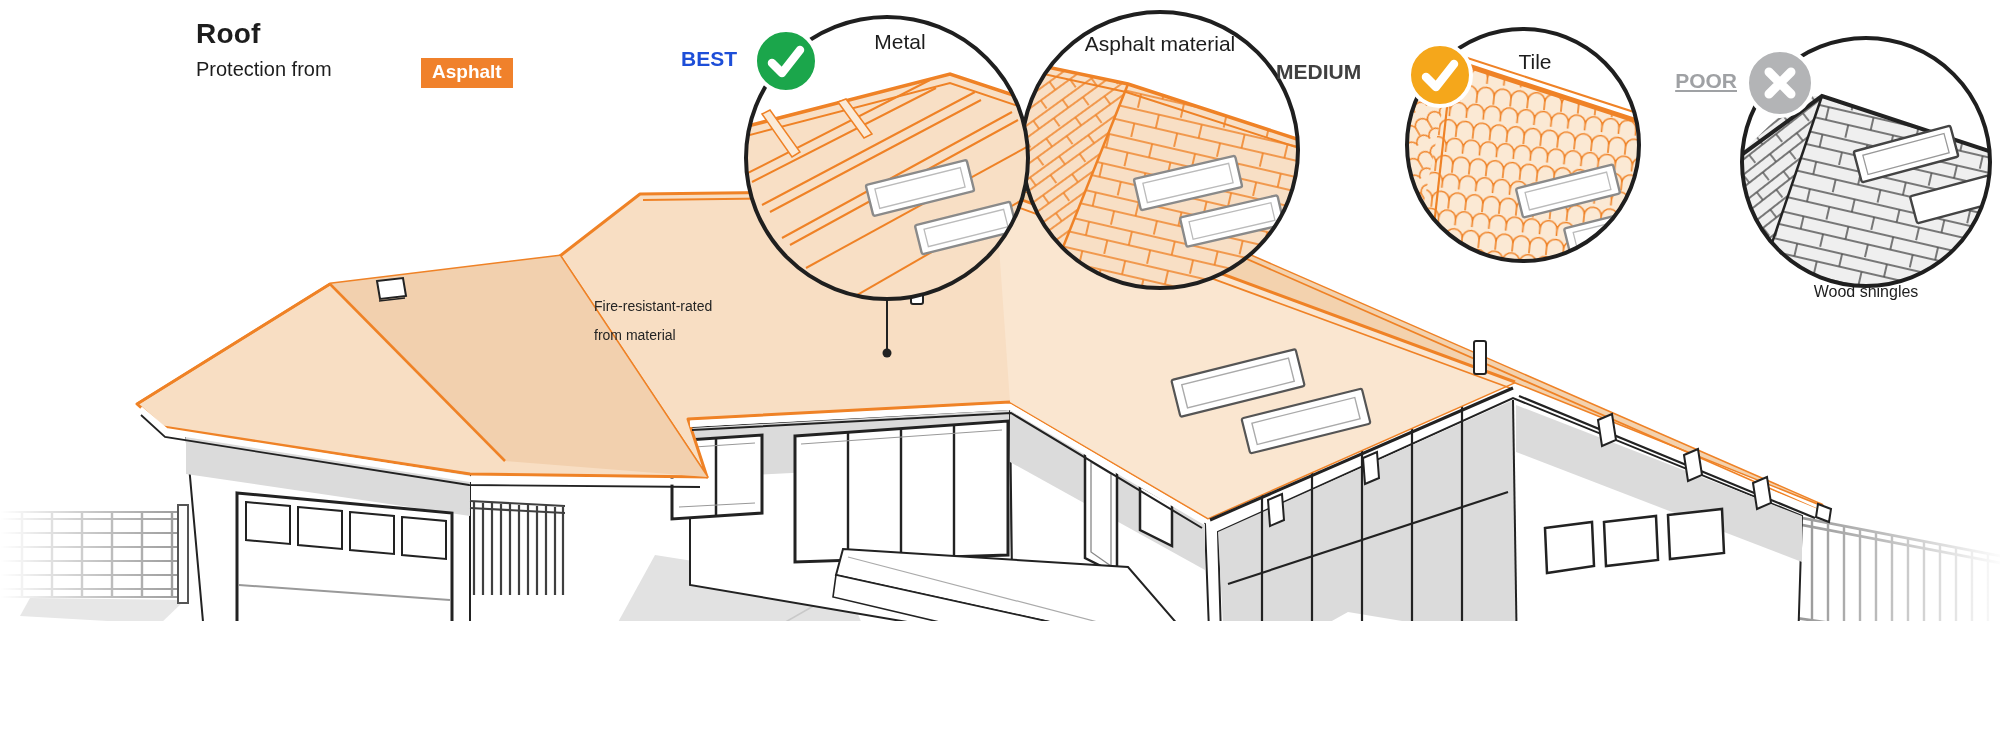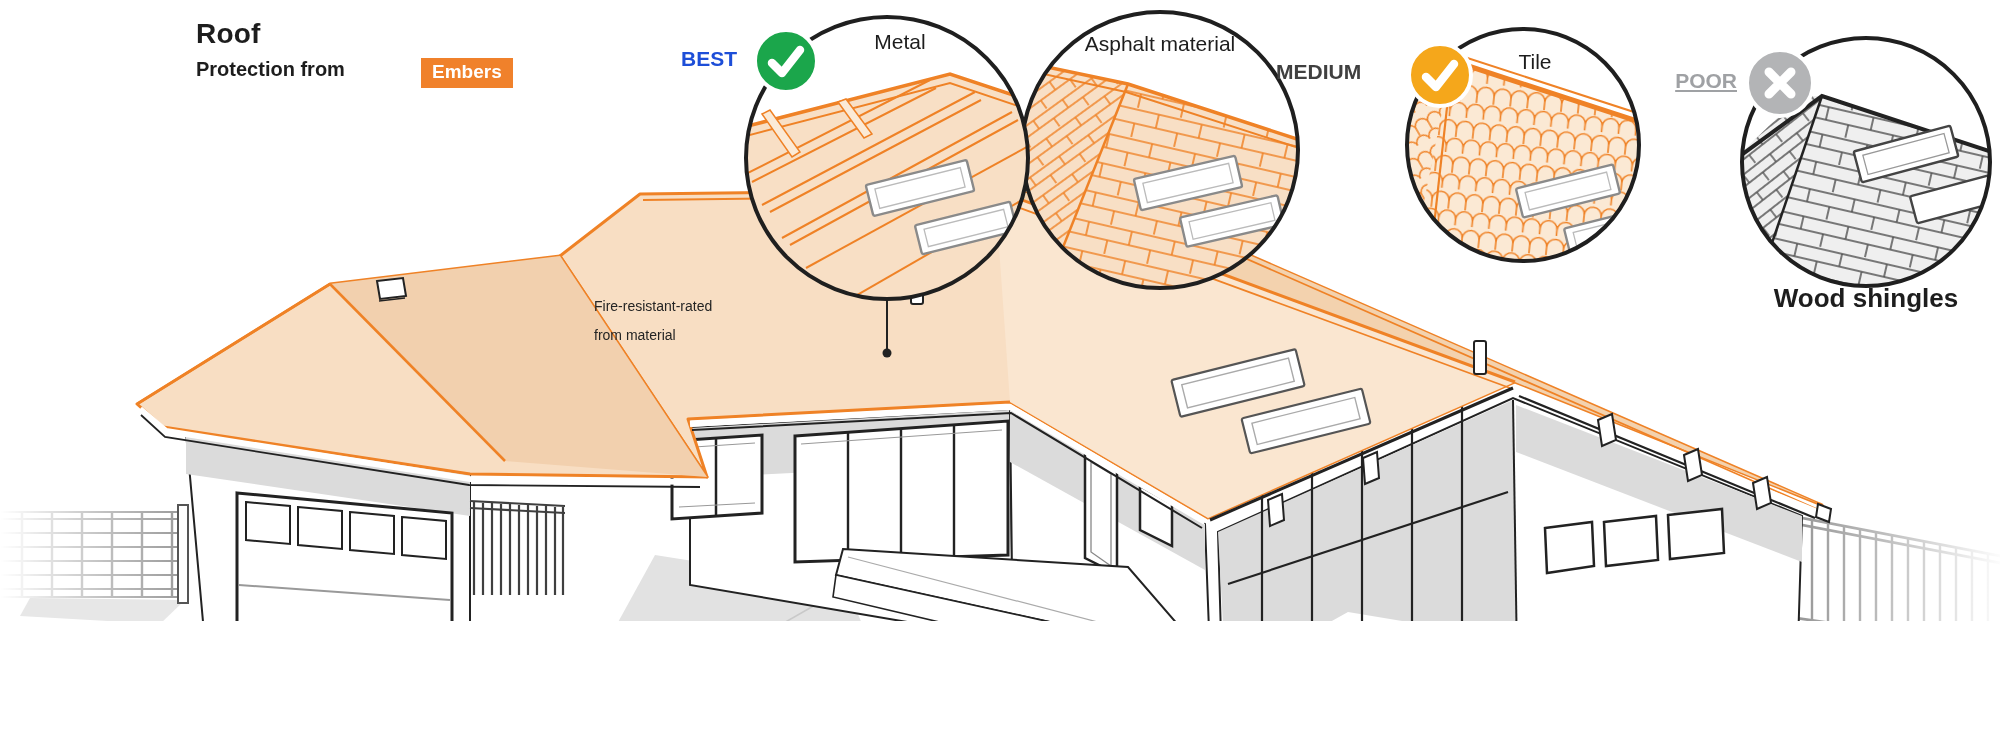--- a/index.html
+++ b/index.html
@@ -1,32 +1,32 @@
 <!DOCTYPE html>
 <html><head>
 <meta charset="utf-8">
 <style>
   html,body{margin:0;padding:0;background:#fff;}
   #stage{position:relative;width:2000px;height:621px;background:#fff;overflow:hidden;
          font-family:"Liberation Sans", sans-serif;color:#1d1d1d;}
   #house-svg{position:absolute;left:0;top:0;width:2000px;height:755px;}
   .txt{position:absolute;white-space:nowrap;}
   .title{left:196px;top:18px;font-size:28px;font-weight:bold;letter-spacing:0.2px;}
-  .subtitle{left:196px;top:58px;font-size:20px;font-weight:bold;}
+  .subtitle{left:196px;top:58px;font-size:20px;}
   .badge{left:421px;top:58px;background:#F0812B;color:#fff;font-size:19px;font-weight:bold;
          padding:3px 11px 5px 11px;}
   .rating{font-size:21px;font-weight:bold;}
   .rating.best{left:637px;top:47px;width:100px;text-align:right;color:#1d4ed8;}
   .rating.medium{left:1276px;top:60px;width:120px;text-align:left;color:#404040;}
   .rating.poor{left:1637px;top:69px;width:100px;text-align:right;color:#9FA1A4;text-decoration:underline;}
   .mat-label{font-size:21px;text-align:center;}
   .mat-label.metal{left:800px;top:30px;width:200px;}
   .mat-label.asphalt{left:1035px;top:32px;width:250px;}
   .mat-label.tile{left:1460px;top:50px;width:150px;}
-  .mat-label.wood{left:1741px;top:283px;width:250px;font-size:26px;font-weight:bold;}
+  .mat-label.wood{left:1741px;top:283px;width:250px;font-size:16px;}
   .callout{left:594px;top:292px;font-size:14px;line-height:29px;color:#242424;}
 </style>
 </head>
 <body>
 
 <div id="stage">
 
 <svg id="house-svg" viewBox="0 0 2000 755">
   <defs>
     <linearGradient id="gL" x1="0" y1="0" x2="1" y2="0">
@@ -354,21 +354,21 @@
     <path d="M-14,2 L-4,12 L14,-11" fill="none" stroke="#fff" stroke-width="8.5" stroke-linecap="round" stroke-linejoin="round"></path>
   </g>
   <g transform="translate(1780,83)">
     <circle r="33" fill="#B3B4B6" stroke="#fff" stroke-width="4"></circle>
     <path d="M-11,-11 L11,11 M11,-11 L-11,11" fill="none" stroke="#fff" stroke-width="9" stroke-linecap="round"></path>
   </g>
 </svg>
 
   <div class="txt title">Roof</div>
   <div class="txt subtitle">Protection from</div>
-  <div class="txt badge">Embers</div>
+  <div class="txt badge">Asphalt</div>
 
   <div class="txt rating best">BEST</div>
   <div class="txt rating medium">MEDIUM</div>
   <div class="txt rating poor">POOR</div>
 
   <div class="txt mat-label metal">Metal</div>
   <div class="txt mat-label asphalt">Asphalt material</div>
   <div class="txt mat-label tile">Tile</div>
   <div class="txt mat-label wood">Wood shingles</div>
 

